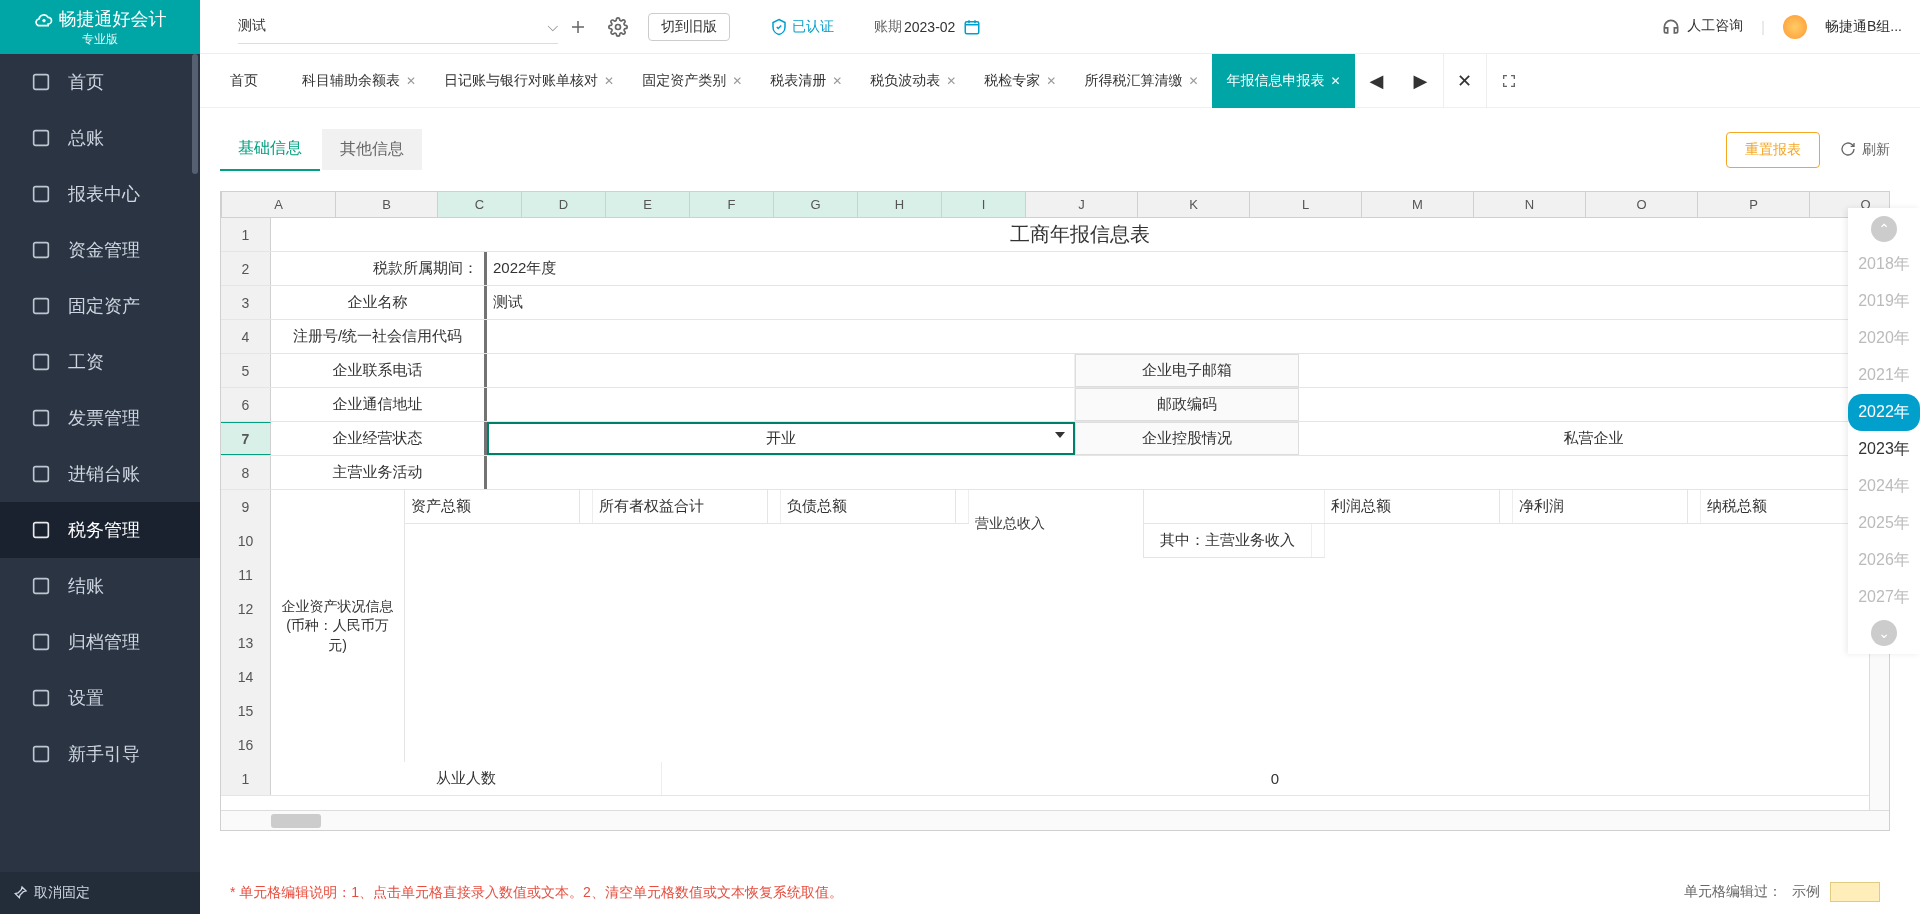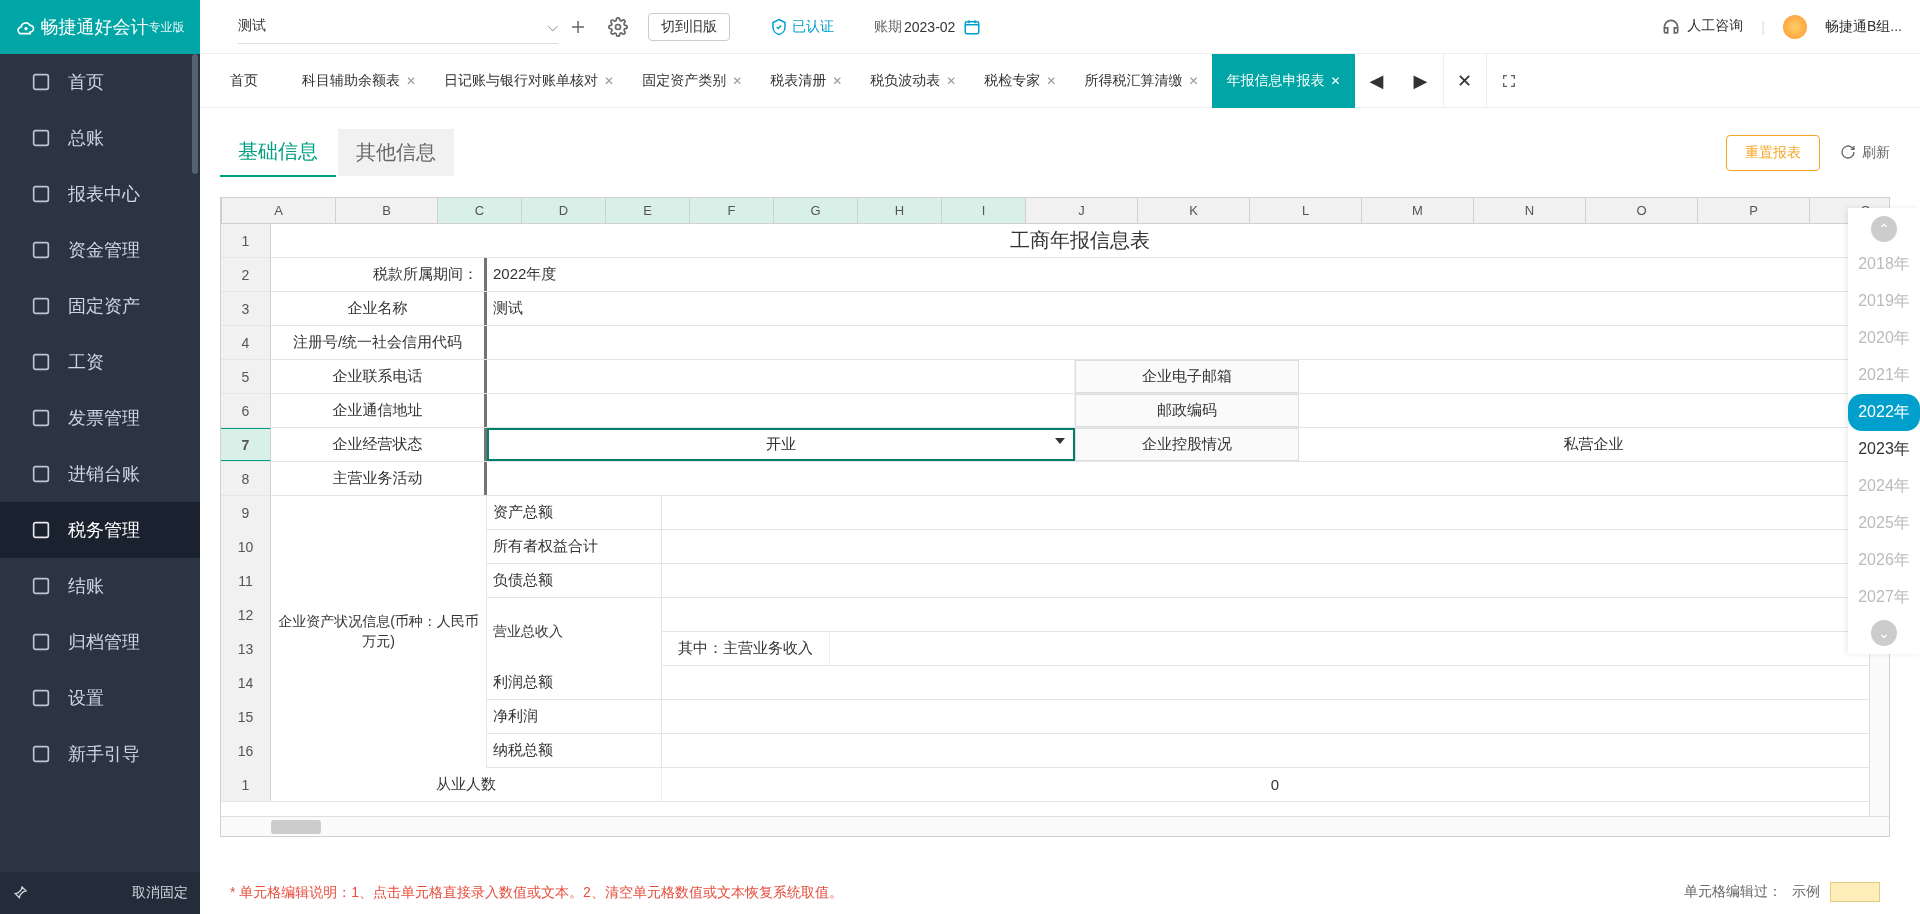--- a/index.html
+++ b/index.html
@@ -1,20 +1,20 @@
 <!DOCTYPE html>
 <html><head>
 <meta charset="utf-8">
 <style>
 *{margin:0;padding:0;box-sizing:border-box;font-family:"Microsoft YaHei","PingFang SC",sans-serif}
 body{background:#f5f6f7;overflow:hidden;width:1920px;height:914px;font-size:14px;color:#333}
 
 
 .topbar{height:54px;background:#fff;display:flex;align-items:center;padding:0 18px;border-bottom:1px solid #eee;position:relative;z-index:10}
-.brand{background:#00a6a6;color:#fff;height:54px;width:200px;display:flex;flex-direction:row;align-items:center;justify-content:center;position:absolute;left:0;top:0}
+.brand{background:#00a6a6;color:#fff;height:54px;width:200px;display:flex;flex-direction:column;align-items:center;justify-content:center;position:absolute;left:0;top:0}
 .brand-title{font-size:18px;font-weight:500;display:flex;align-items:center;gap:5px}
 .brand-sub{font-size:12px;opacity:.9}
 .company-select{margin-left:220px;display:flex;align-items:center;width:320px;border-bottom:1px solid #ddd;height:34px;position:relative}
 .company-select .chev{position:absolute;right:0;color:#888}
 .icon-btn{width:40px;height:40px;display:flex;align-items:center;justify-content:center;cursor:pointer;color:#666}
 .old-ver{border:1px solid #ccc;border-radius:4px;padding:4px 12px;margin-left:10px;cursor:pointer}
 .verified{color:#009fcc;margin-left:40px;display:flex;align-items:center;gap:4px}
 .period-label{margin-left:40px;color:#666}
 .period-val{margin-left:2px;color:#333}
 .cal-icon{margin-left:8px;color:#009fcc}
@@ -22,36 +22,36 @@
 .consult{display:flex;align-items:flex-start;gap:6px;cursor:pointer}
 .avatar{width:24px;height:24px;border-radius:50%;background:radial-gradient(circle,#ffcc66,#ff9933)}
 .user-name{max-width:110px;overflow:hidden;text-overflow:ellipsis;white-space:nowrap}
 
 
 .sidebar{position:absolute;left:0;top:54px;width:200px;bottom:0;background:#2b3442;color:#cfd6e1;overflow-y:auto}
 .side-item{display:flex;align-items:center;gap:16px;padding:16px 30px;cursor:pointer;font-size:18px}
 .side-item.active{background:#1a2230;color:#fff}
 .side-item .icn{width:22px;height:22px;opacity:.9}
 .side-scroll{position:absolute;right:2px;top:0;width:6px;height:120px;background:#556070;border-radius:3px}
-.unpin{position:absolute;bottom:0;left:0;right:0;background:#232c39;color:#cfd6e1;display:flex;align-items:center;justify-content:space-between;gap:6px;padding:12px;cursor:pointer}
+.unpin{position:absolute;bottom:0;left:0;right:0;background:#232c39;color:#cfd6e1;display:flex;align-items:center;justify-content:flex-start;gap:6px;padding:12px;cursor:pointer}
 
 
 .tabs{position:absolute;left:200px;top:54px;right:0;height:54px;background:#fff;display:flex;align-items:center;border-bottom:1px solid #f0f0f0}
 .tab{padding:0 14px;height:54px;display:flex;align-items:center;gap:6px;cursor:pointer;white-space:nowrap}
 .tab.home{padding:0 30px}
 .tab.active{background:#00a6a6;color:#fff}
 .tab .x{color:#999;font-size:12px}
 .tab.active .x{color:#fff}
 .tab-arrow{width:44px;height:54px;display:flex;align-items:center;justify-content:center;cursor:pointer;font-size:18px}
 .tab-close-all{border-left:1px solid #eee;border-right:1px solid #eee}
 
 
 .content{position:absolute;left:200px;right:0;top:108px;bottom:0;background:#fff;padding:20px 30px 0 20px}
 .inner-tabs{display:flex;gap:2px;align-items:center}
-.inner-tab{padding:10px 18px;background:#fff;cursor:pointer;font-size:20px}
+.inner-tab{padding:10px 18px;background:#fff;cursor:pointer;font-size:16px}
 .inner-tab.active{color:#00a080;border-bottom:2px solid #00a080}
 .inner-tab.inactive{background:#f1f1f1;color:#666}
 .toolbar-right{margin-left:auto;display:flex;align-items:center;gap:20px}
 .reset-btn{border:1px solid #f5a623;color:#f5a623;padding:8px 18px;border-radius:4px;cursor:pointer}
 .refresh{display:flex;align-items:flex-start;gap:6px;cursor:pointer;color:#666}
 
 
 .sheet-wrap{margin-top:20px;border:1px solid #d0d0d0;position:relative;height:640px;overflow:hidden}
 .col-headers{display:flex;height:26px;background:#f1f1f1;border-bottom:1px solid #d0d0d0;font-size:13px;color:#555}
 .rowhead{width:50px;border-right:1px solid #d0d0d0;display:flex;align-items:center;justify-content:center;background:#f1f1f1}
@@ -418,21 +418,21 @@
           <div class="rh" style="height:34px">9</div>
             <div class="rh" style="height:34px">10</div>
             <div class="rh" style="height:34px">11</div>
             <div class="rh" style="height:34px">12</div>
             <div class="rh" style="height:34px">13</div>
             <div class="rh" style="height:34px">14</div>
             <div class="rh" style="height:34px">15</div>
             <div class="rh" style="height:34px">16</div>
         </div>
         <div class="cell mergedA" style="height:272px">企业资产状况信息(币种：人民币万元)</div>
-        <div style="flex:1;display:flex;flex-direction:column">
+        <div style="flex:1;display:flex;flex-direction:row">
           <div class="row" style="height:34px">
               <div class="cell lblB">资产总额</div>
               <div class="cell valRest"></div>
             </div>
           <div class="row" style="height:34px">
               <div class="cell lblB">所有者权益合计</div>
               <div class="cell valRest"></div>
             </div>
           <div class="row" style="height:34px">
               <div class="cell lblB">负债总额</div>

